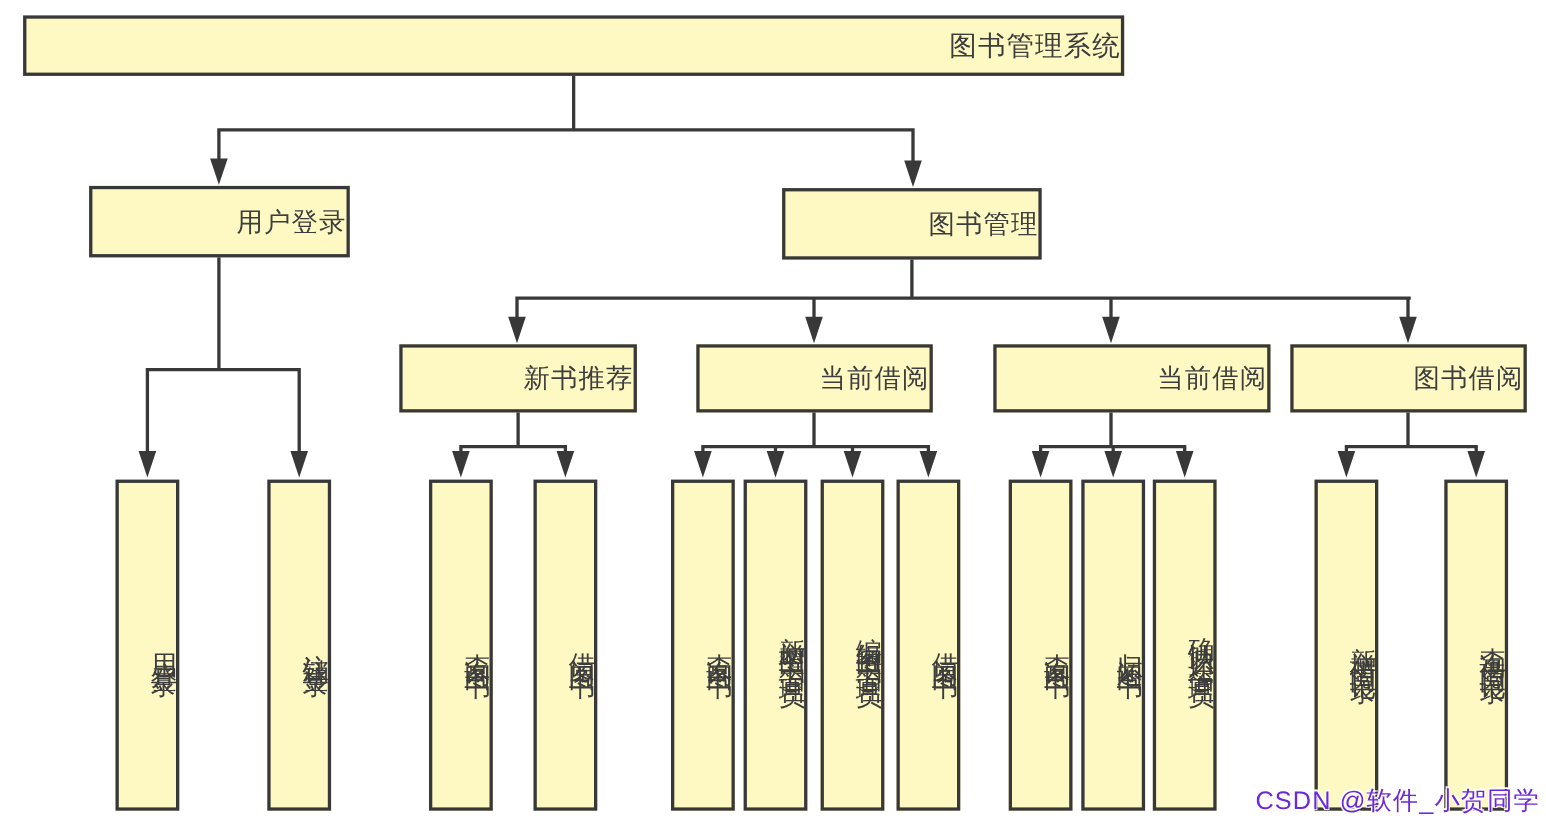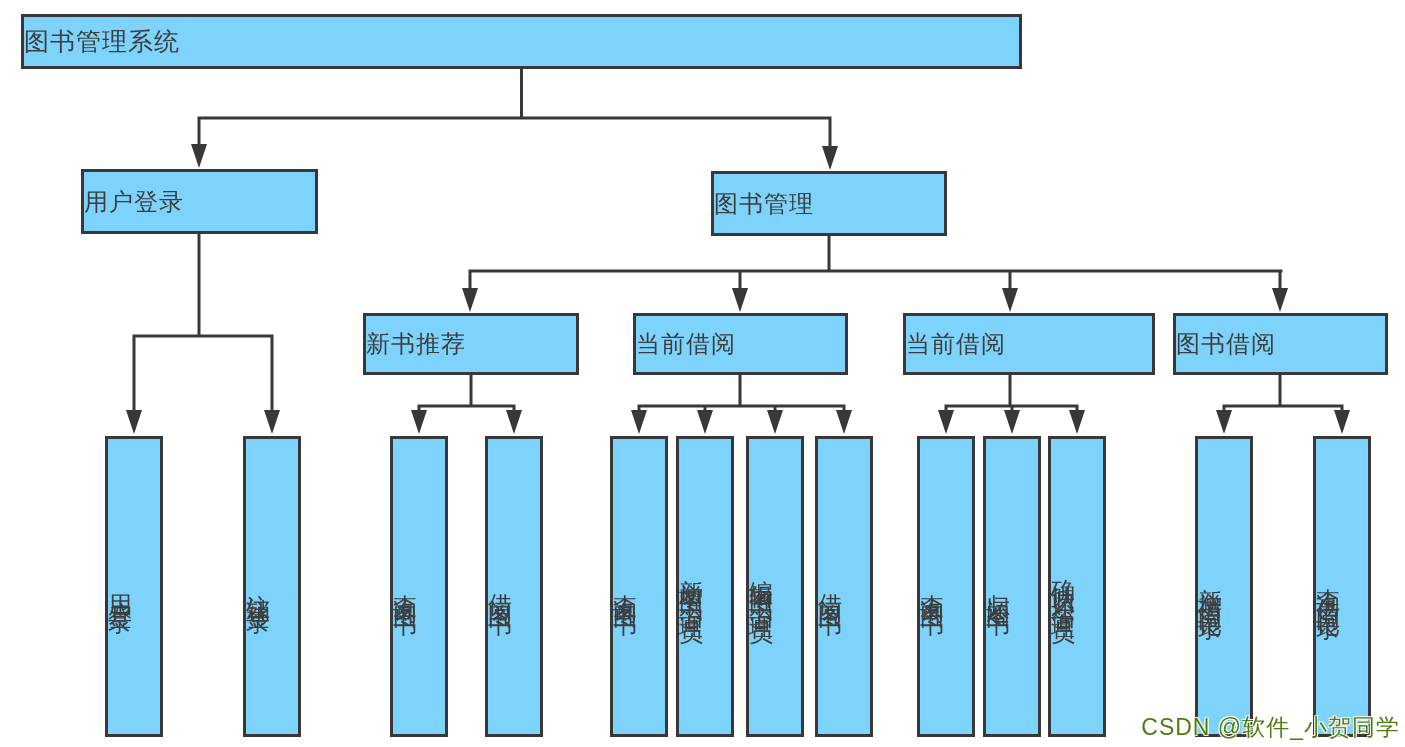--- a/index.html
+++ b/index.html
@@ -18,24 +18,24 @@
   .wires {
     position: absolute;
     left: 0;
     top: 0;
     z-index: 1;
   }
   .node {
     position: absolute;
     box-sizing: border-box;
     border: 3px solid #383838;
-    background: #7dd3fc;
+    background: #fef9c3;
     display: flex;
     align-items: center;
-    justify-content: flex-start;
+    justify-content: flex-end;
     z-index: 2;
   }
   .node.h span {
     font-size: 24px;
     color: #3d3d3d;
     letter-spacing: 1px;
     white-space: nowrap;
   }
   .node.root span {
     font-size: 25px;
@@ -50,21 +50,21 @@
     font-size: 24px;
     letter-spacing: 6px;
     color: #3d3d3d;
     line-height: 1;
   }
   .watermark {
     position: absolute;
     top: 712px;
     right: 5px;
     font-size: 23px;
-    color: #4d7c0f;
+    color: #6d28d9;
     letter-spacing: 1px;
     z-index: 5;
     text-shadow: 1px 1px 0 rgba(255,255,255,0.9), -1px -1px 0 rgba(255,255,255,0.9), 1px -1px 0 rgba(255,255,255,0.9), -1px 1px 0 rgba(255,255,255,0.9);
     white-space: nowrap;
   }
 </style>
 </head>
 <body>
 
 <div class="canvas">

